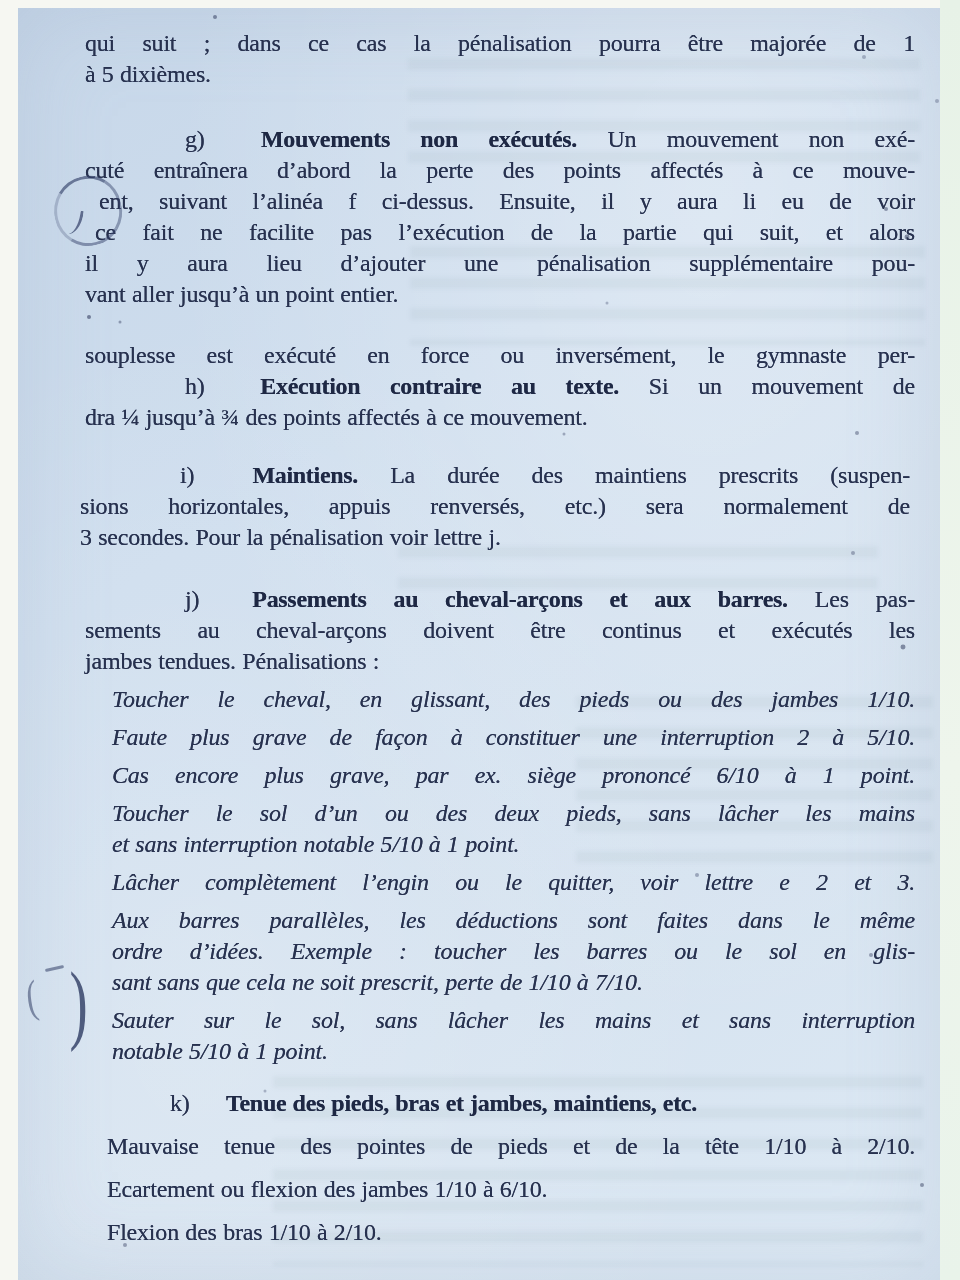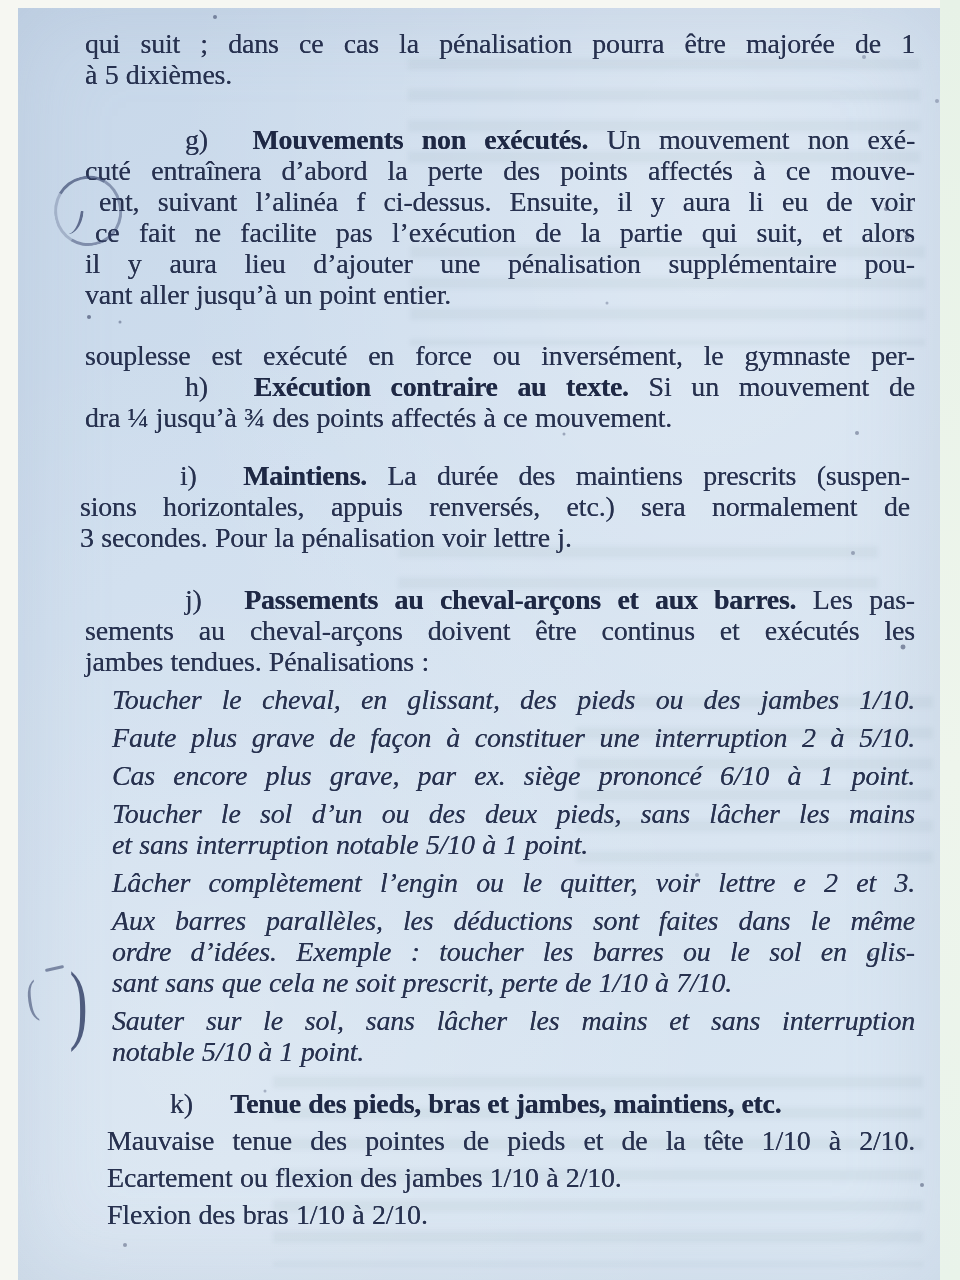--- a/index.html
+++ b/index.html
@@ -16,39 +16,39 @@
     position:absolute;left:18px;top:8px;width:922px;height:1272px;
     background:
       radial-gradient(ellipse at 75% 15%, rgba(255,255,255,.30), transparent 55%),
       radial-gradient(ellipse at 20% 80%, rgba(255,255,255,.18), transparent 50%),
       linear-gradient(148deg,#c7d7e9 0%,#cfdeee 35%,#d6e3f0 70%,#dde9f4 100%);
     box-shadow:inset 0 0 90px rgba(150,168,195,.28);
     color:#27314f;
   }
   .block{position:absolute;}
   .line{
-    font-size:28px;line-height:31px;min-height:31px;
+    font-size:24px;line-height:31px;min-height:31px;
     letter-spacing:-0.2px;word-spacing:0.6px;
     text-shadow:0 0 .5px rgba(39,49,79,.85);
   }
   .j{text-align:justify;text-align-last:justify;}
   .head{text-indent:100px;font-family:Liberation Serif, serif;}
   .label{margin-right:26px;}
   b{font-weight:700;letter-spacing:-0.3px;color:#1e2844;text-align:center;}
   .intro{left:67px;top:20px;width:830px;}
   .sec-g{left:67px;top:116px;width:830px;}
   .sec-g .line:nth-child(3){padding-left:14px;}
   .sec-g .line:nth-child(4){padding-left:10px;}
   .sec-h{left:67px;top:332px;width:830px;}
   .sec-i{left:62px;top:452px;width:830px;}
   .sec-j{left:67px;top:576px;width:830px;}
   .plist{left:94px;top:676px;width:803px;font-style:italic;}
   .plist .item{margin-bottom:7px;}
   .sec-k{left:89px;top:1080px;width:808px;}
-  .sec-k .line{margin-top:6px;}
+  .sec-k .line{margin-top:12px;}
   .sec-k .khead{margin-top:0;text-indent:63px;}
   .khead .label{margin-right:30px;}
   
   .mark-circle{
     position:absolute;left:36px;top:168px;width:62px;height:64px;
     border:3px solid rgba(55,68,108,.45);
     border-top-color:rgba(55,68,108,.65);
     border-left-color:rgba(55,68,108,.25);
     border-bottom-color:rgba(55,68,108,.5);
     border-radius:52% 48% 50% 50%;
@@ -194,21 +194,21 @@
       <div class="line">notable 5/10 à 1 point.</div>
     </div>
   </div>
 
   <div class="block sec-k">
     <div class="line khead">
       <span class="label">k)</span>
       <b>Tenue des pieds, bras et jambes, maintiens, etc.</b>
     </div>
     <div class="line j">Mauvaise tenue des pointes de pieds et de la tête 1/10 à 2/10.</div>
-    <div class="line">Ecartement ou flexion des jambes 1/10 à 2/10.</div>
+    <div class="line">Ecartement ou flexion des jambes 1/10 à 6/10.</div>
     <div class="line">Flexion des bras 1/10 à 2/10.</div>
   </div>
 
   <div class="mark-circle"></div>
   <div class="mark-tick"></div>
   <div class="mark-dash"></div>
   <span class="mark-paren-open">(</span>
   <span class="mark-paren-close">)</span>
 
 </div>

